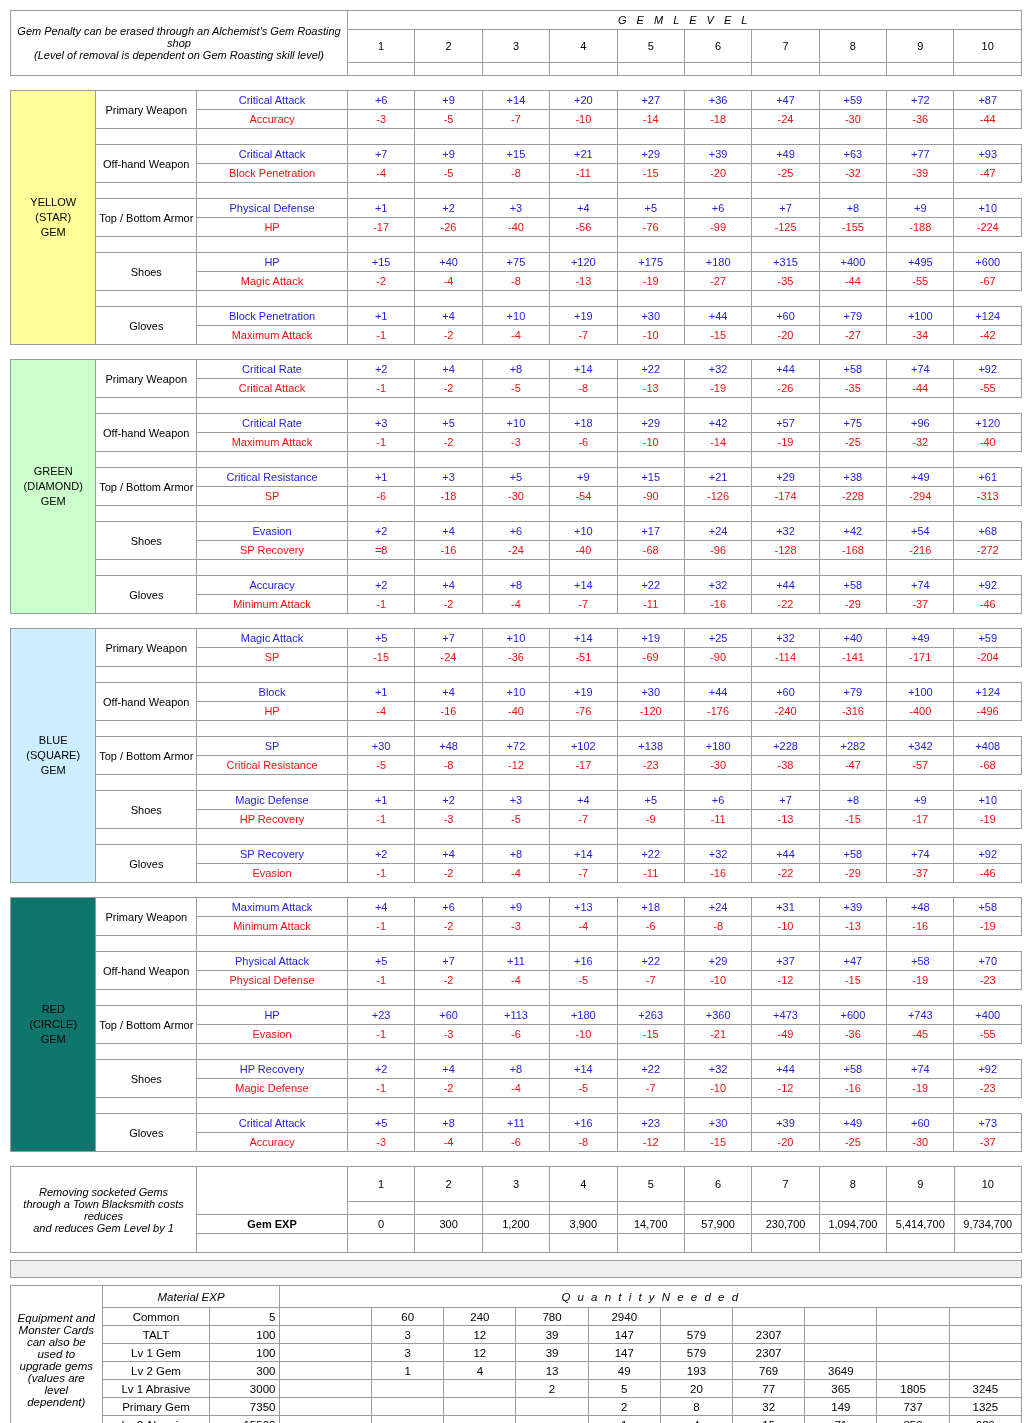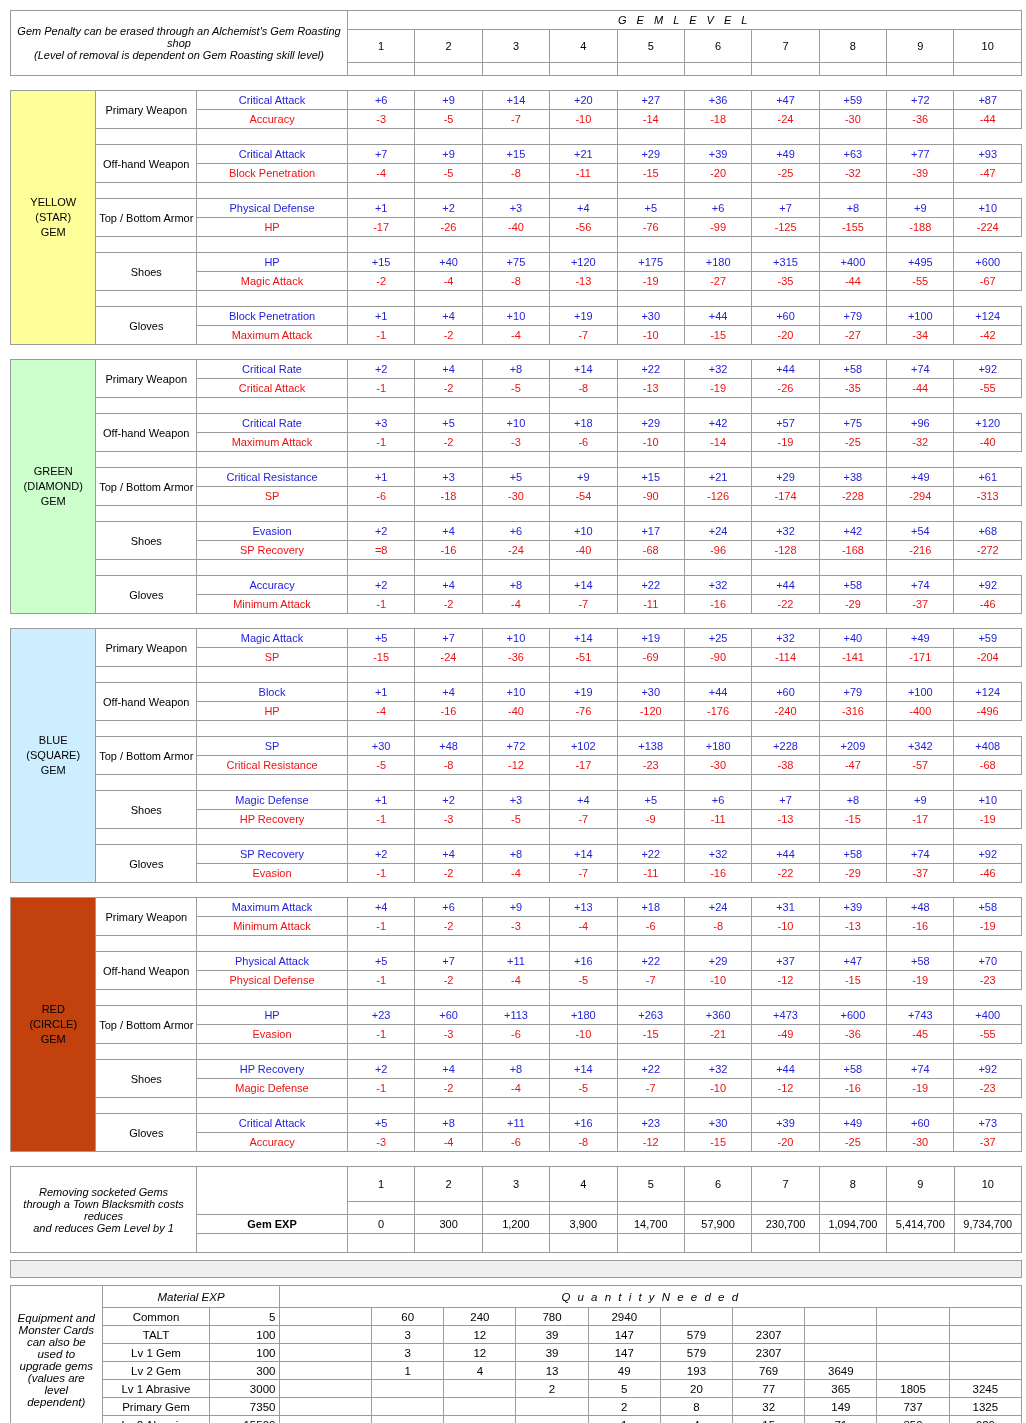--- a/index.html
+++ b/index.html
@@ -642,21 +642,21 @@
         <tr>
           <td class="slot" rowspan="2">Top / Bottom Armor</td>
           <td class="stat-pos">SP</td>
           <td class="v-lo v-pos">+30</td>
           <td class="v-lo v-pos">+48</td>
           <td class="v-lo v-pos">+72</td>
           <td class="v-lo v-pos">+102</td>
           <td class="v-lo v-pos">+138</td>
           <td class="v-hi v-pos">+180</td>
           <td class="v-hi v-pos">+228</td>
-          <td class="v-hi v-pos">+209</td>
+          <td class="v-hi v-pos">+282</td>
           <td class="v-hi v-pos">+342</td>
           <td class="v-hi v-pos">+408</td>
         </tr>
         <tr>
           <td class="stat-neg">Critical Resistance</td>
           <td class="v-lo v-neg">-5</td>
           <td class="v-lo v-neg">-8</td>
           <td class="v-lo v-neg">-12</td>
           <td class="v-lo v-neg">-17</td>
           <td class="v-lo v-neg">-23</td>
@@ -755,21 +755,21 @@
           <td></td>
           <td></td>
           <td></td>
           <td></td>
           <td></td>
           <td></td>
           <td></td>
           <td></td>
         </tr>
         <tr>
-          <td class="gemcell" rowspan="14" style="background:#c2410c">
+          <td class="gemcell" rowspan="14" style="background:#0f766e">
             <div>RED</div>
             <div>(CIRCLE)</div>
             <div>GEM</div>
           </td>
           <td class="slot" rowspan="2">Primary Weapon</td>
           <td class="stat-pos">Maximum Attack</td>
           <td class="v-lo v-pos">+4</td>
           <td class="v-lo v-pos">+6</td>
           <td class="v-lo v-pos">+9</td>
           <td class="v-lo v-pos">+13</td>

